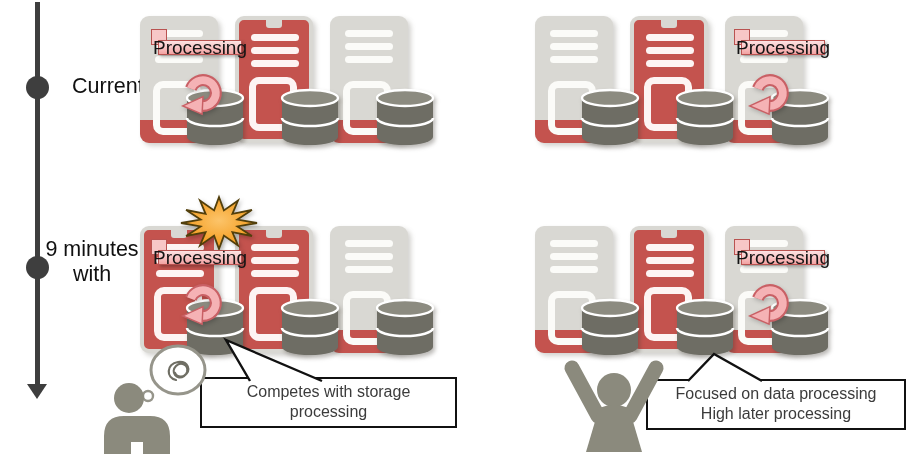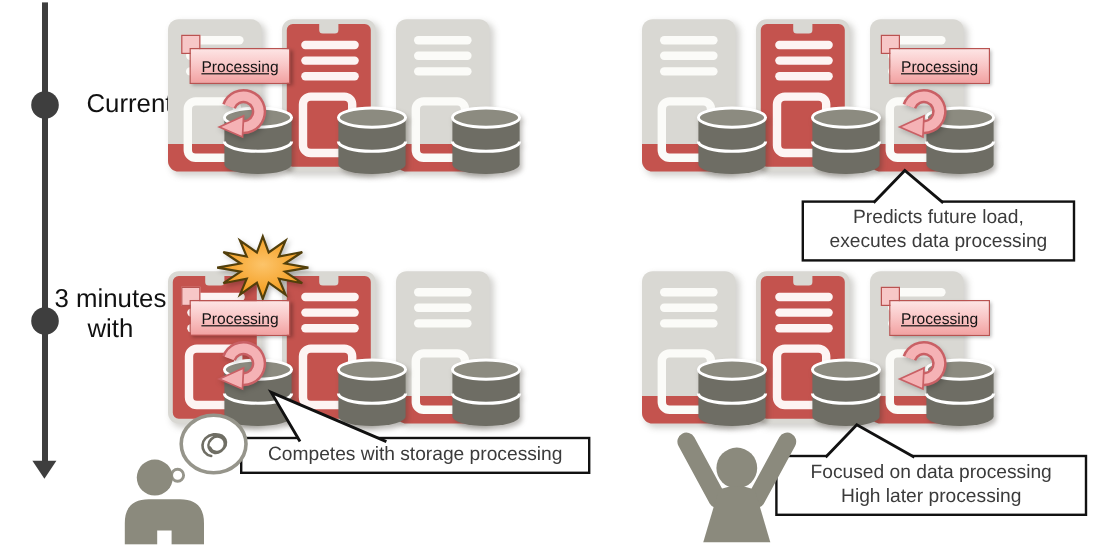--- a/index.html
+++ b/index.html
@@ -49,37 +49,37 @@
   .db { position:absolute; top:72px; width:62px; height:60px; z-index:4;
     filter:drop-shadow(2px 3px 2px rgba(60,55,45,.35)); }
   .db.d1 { left:44px; } .db.d2 { left:139px; } .db.d3 { left:234px; }
 
   
   .tagwrap { position:absolute; z-index:7; }
   .tagwrap.left-var { left:18px; top:24px; }
   .tagwrap.right-var { left:206px; top:24px; }
   .tag-fold { position:absolute; left:-7px; top:-11px; width:16px; height:16px;
     background:#f7c7c7; border:1.5px solid #b95351; }
-  .tag-box { position:relative; width:84px; height:30px;
+  .tag-box { position:relative; width:84px; height:15px;
     display:flex; align-items:center; justify-content:center;
     background:linear-gradient(#fde4e4 0%, #f9c6c6 48%, #f2a2a2 100%);
     border:1.5px solid #b95351; box-shadow:2px 2px 3px rgba(0,0,0,.28);
-    font-size:13px; color:#141414; white-space:nowrap;text-decoration:underline; }
+    font-size:19px; color:#141414; white-space:nowrap; }
   .refresh { position:absolute; width:46px; height:46px; z-index:8;
     filter:drop-shadow(1px 2px 2px rgba(0,0,0,.2)); }
   .refresh.left-var { left:40px; top:54px; }
   .refresh.right-var { left:212px; top:54px; }
 
   
   .callout { position:absolute; background:#ffffff; border:2.2px solid #111111;
     text-align:center; font-size:16px; line-height:1.26; color:#3b3b3b;
     padding:3px 8px 4px; z-index:10; }
   .callout .pointer { position:absolute; overflow:visible; }
   .co-predicts { left:668px; top:167px; width:228px; }
-  .co-competes { left:200px; top:364px; width:292px; }
+  .co-competes { left:200px; top:377px; width:257px; }
   .co-focused  { left:646px; top:379px; width:260px; }
 
   
   .burst { left:179px; top:193px; width:80px; height:60px; z-index:6;
     filter:drop-shadow(2px 2px 2px rgba(0,0,0,.25)); }
   .bubble { left:132px; top:344px; width:80px; height:64px; z-index:11; }
   .person1 { left:98px; top:382px; width:78px; height:72px; z-index:11; }
   .person2 { left:558px; top:356px; width:112px; height:96px; z-index:11; }
 </style>
 </head>
@@ -130,21 +130,21 @@
 </svg>
 
 <div id="stage">
 
   <div class="abs tl-line"></div>
   <div class="abs tl-arrow"></div>
   <div class="abs tl-dot current"></div>
   <div class="abs tl-dot later"></div>
   <div class="abs tl-label lbl-current">Current</div>
   <div class="abs tl-label lbl-later">
-    <div>3 minutes</div>
+    <div>9 minutes</div>
     <div>with</div>
   </div>
 
   <div class="scene s-tl">
     <div class="server pos1">
       <div class="bar b1"></div>
       <div class="bar b2"></div>
       <div class="bar b3"></div>
       <div class="band"></div>
       <div class="door"></div>
@@ -307,28 +307,20 @@
   <svg class="abs bubble">
       <use href="#sym-bubble"></use>
     </svg>
   <svg class="abs person1">
       <use href="#sym-person-confused"></use>
     </svg>
   <svg class="abs person2">
       <use href="#sym-person-happy"></use>
     </svg>
 
-  <div class="callout co-predicts">
-    <svg class="pointer" style="left:30px; top:-29px;" width="120" height="31">
-      <path d="M28 31 L28 29 L54 2 L86 29 L86 31 Z" fill="#ffffff"></path>
-      <path d="M28 29 L54 2 L86 29" fill="none" stroke="#111111" stroke-width="2.4"></path>
-    </svg>
-    <div>Predicts future load,</div>
-    <div>executes data processing</div>
-  </div>
 
   <div class="callout co-competes">
     <svg class="pointer" style="left:2px; top:-41px;" width="140" height="43">
       <path d="M46 43 L22 2 L118 43 Z" fill="#ffffff"></path>
       <path d="M46 43 L22 2 L118 43" fill="none" stroke="#111111" stroke-width="2.4"></path>
     </svg>
     <div>Competes with storage processing</div>
   </div>
 
   <div class="callout co-focused">

